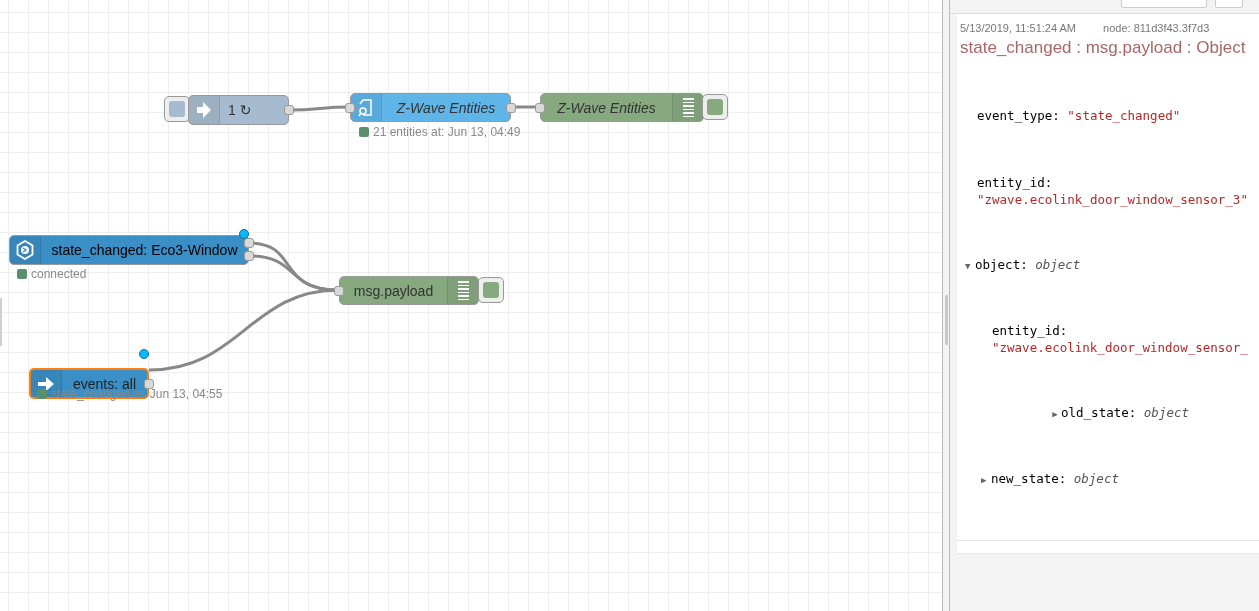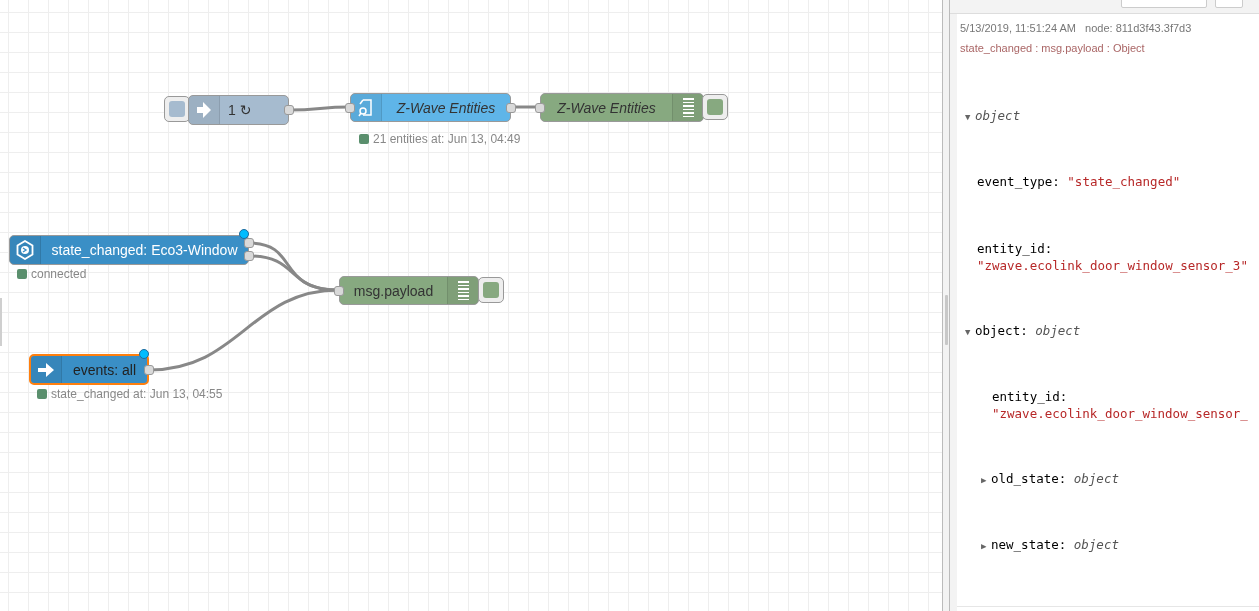--- a/index.html
+++ b/index.html
@@ -82,22 +82,22 @@
   }
   .sb-clear-btn {
     position:absolute; left:265px; top:-4px; width:26px; height:10px; border:1px solid #ccc;
     background:#fff; border-radius:2px;
   }
   .msg {
     background:#fff; margin-left:7px; border-bottom:1px solid #e6e6e6;
     padding:6px 0 6px 3px; position:relative;
   }
   .msg-meta { font-size:11px; color:#777; line-height:14px; }
-  .msg-meta .node-id { margin-left:6px; }
-  .msg-topic { font-size:11px; color:#a66; line-height:14px; margin-top:8px; }
+  .msg-meta .node-id { margin-left:24px; }
+  .msg-topic { font-size:17px; color:#a66; line-height:14px; margin-top:8px; }
   .msg-body {
     font-family:"DejaVu Sans Mono", monospace; font-size:12.5px; color:#333;
     margin-top:8px; line-height:16px; white-space:pre; overflow:hidden;
   }
   .k { color:#000000; }
   .s { color:#b72828; }
   .o { color:#555; font-style:italic; }
   .tri { color:#666; font-size:9px; margin-right:2px; display:inline-block; width:8px; }
   .row { height:22px; line-height:22px; }
 </style>
@@ -134,21 +134,21 @@
       <svg width="16" height="18" viewBox="0 0 16 18">
           <path d="M5,1 H13 V16 H5" fill="none" stroke="#fff" stroke-width="1.5"></path>
           <path d="M5,1 L2,5" stroke="#fff" stroke-width="1.5"></path>
           <circle cx="5" cy="12" r="3" fill="none" stroke="#fff" stroke-width="1.5"></circle>
           <path d="M3,14 L1,17" stroke="#fff" stroke-width="1.5"></path>
         </svg>
     </div>
     <div class="label italic">Z-Wave Entities</div>
     <div class="port" style="right:-6px; top:9px;"></div>
   </div>
-  <div class="status" style="left:359px; top:132px;">
+  <div class="status" style="left:359px; top:125px;">
     <span class="dot"></span>
     <span>21 entities at: Jun 13, 04:49</span>
   </div>
 
   <div class="node" style="left:540px; top:93px; width:164px; height:29px; background:#87a980;">
     <div class="port" style="left:-6px; top:9px;"></div>
     <div class="label italic">Z-Wave Entities</div>
     <div class="icon-area right">
       <div class="debug-lines">
           <span></span>
@@ -165,31 +165,31 @@
   </div>
 
   <div class="node" style="left:9px; top:235px; width:240px; height:30px; background:#3a8fc6;">
     <div class="icon-area">
       <svg width="18" height="20" viewBox="0 0 18 20">
           <path d="M9,1 L16.5,5.5 V14.5 L9,19 L1.5,14.5 V5.5 Z" fill="none" stroke="#fff" stroke-width="1.8"></path>
           <circle cx="9" cy="10" r="4" fill="#fff"></circle>
           <path d="M7,8 L10,10 L7,12" fill="none" stroke="#3a8fc6" stroke-width="1.4"></path>
         </svg>
     </div>
-    <div class="label" style="color:#ffffff;">state_changed: Eco3-Window</div>
+    <div class="label" style="color:#000000;">state_changed: Eco3-Window</div>
     <div class="port" style="right:-6px; top:2px;"></div>
     <div class="port" style="right:-6px; top:15px;"></div>
   </div>
   <div class="changed-dot" style="left:239px; top:229px;"></div>
   <div class="status" style="left:17px; top:267px;">
     <span class="dot"></span>
     <span>connected</span>
   </div>
 
-  <div class="node" style="left:29px; top:354px; width:120px; height:31px; background:#3a8fc6; border:2px solid #ff7f0e;">
+  <div class="node" style="left:29px; top:368px; width:120px; height:31px; background:#3a8fc6; border:2px solid #ff7f0e;">
     <div class="icon-area">
       <svg width="18" height="16" viewBox="0 0 18 16">
           <path d="M1,6 H9 V1 L17,8 L9,15 V10 H1 Z" fill="#fff"></path>
         </svg>
     </div>
     <div class="label" style="color:#222;">events: all</div>
     <div class="port" style="right:-7px; top:9px;"></div>
   </div>
   <div class="changed-dot" style="left:139px; top:349px;"></div>
   <div class="status" style="left:37px; top:387px;">
@@ -226,26 +226,25 @@
     <div class="sb-clear-btn"></div>
   </div>
 
   <div class="msg" style="padding-top:7px;">
     <div class="msg-meta">
       <span>5/13/2019, 11:51:24 AM</span>
       <span class="node-id">node: 811d3f43.3f7d3</span>
     </div>
     <div class="msg-topic" style="margin-top:6px;">state_changed : msg.payload : Object</div>
     <div class="msg-body" style="margin-top:6px; line-height:22px;">
-      <div class="row" style="padding-left:5px;"><span class="tri">▼</span><span class="o">object</span></div>
       <div class="row" style="padding-left:17px;"><span class="k">event_type</span><span class="k">: </span><span class="s">"state_changed"</span></div>
       <div style="padding-left:17px; line-height:17px; padding-top:3px;"><span class="k">entity_id</span><span class="k">:</span><br><span class="s">"zwave.ecolink_door_window_sensor_3"</span></div>
       <div class="row" style="padding-left:5px; margin-top:2px;"><span class="tri">▼</span><span class="k">object</span><span class="k">: </span><span class="o">object</span></div>
       <div style="padding-left:32px; line-height:17px; padding-top:2px;"><span class="k">entity_id</span><span class="k">:</span><br><span class="s">"zwave.ecolink_door_window_sensor_</span></div>
-      <div class="row" style="padding-left:21px; margin-top:2px;"><span class="tri">▶</span><span class="k">old_state</span><span class="k">: </span><span class="o">object</span></div>
+      <div class="row" style="padding-left:21px; margin-top:2px;text-align:center;"><span class="tri">▶</span><span class="k">old_state</span><span class="k">: </span><span class="o">object</span></div>
       <div class="row" style="padding-left:21px;"><span class="tri">▶</span><span class="k">new_state</span><span class="k">: </span><span class="o">object</span></div>
     </div>
   </div>
 
   <div class="msg">
     
     
     
   </div>
 

